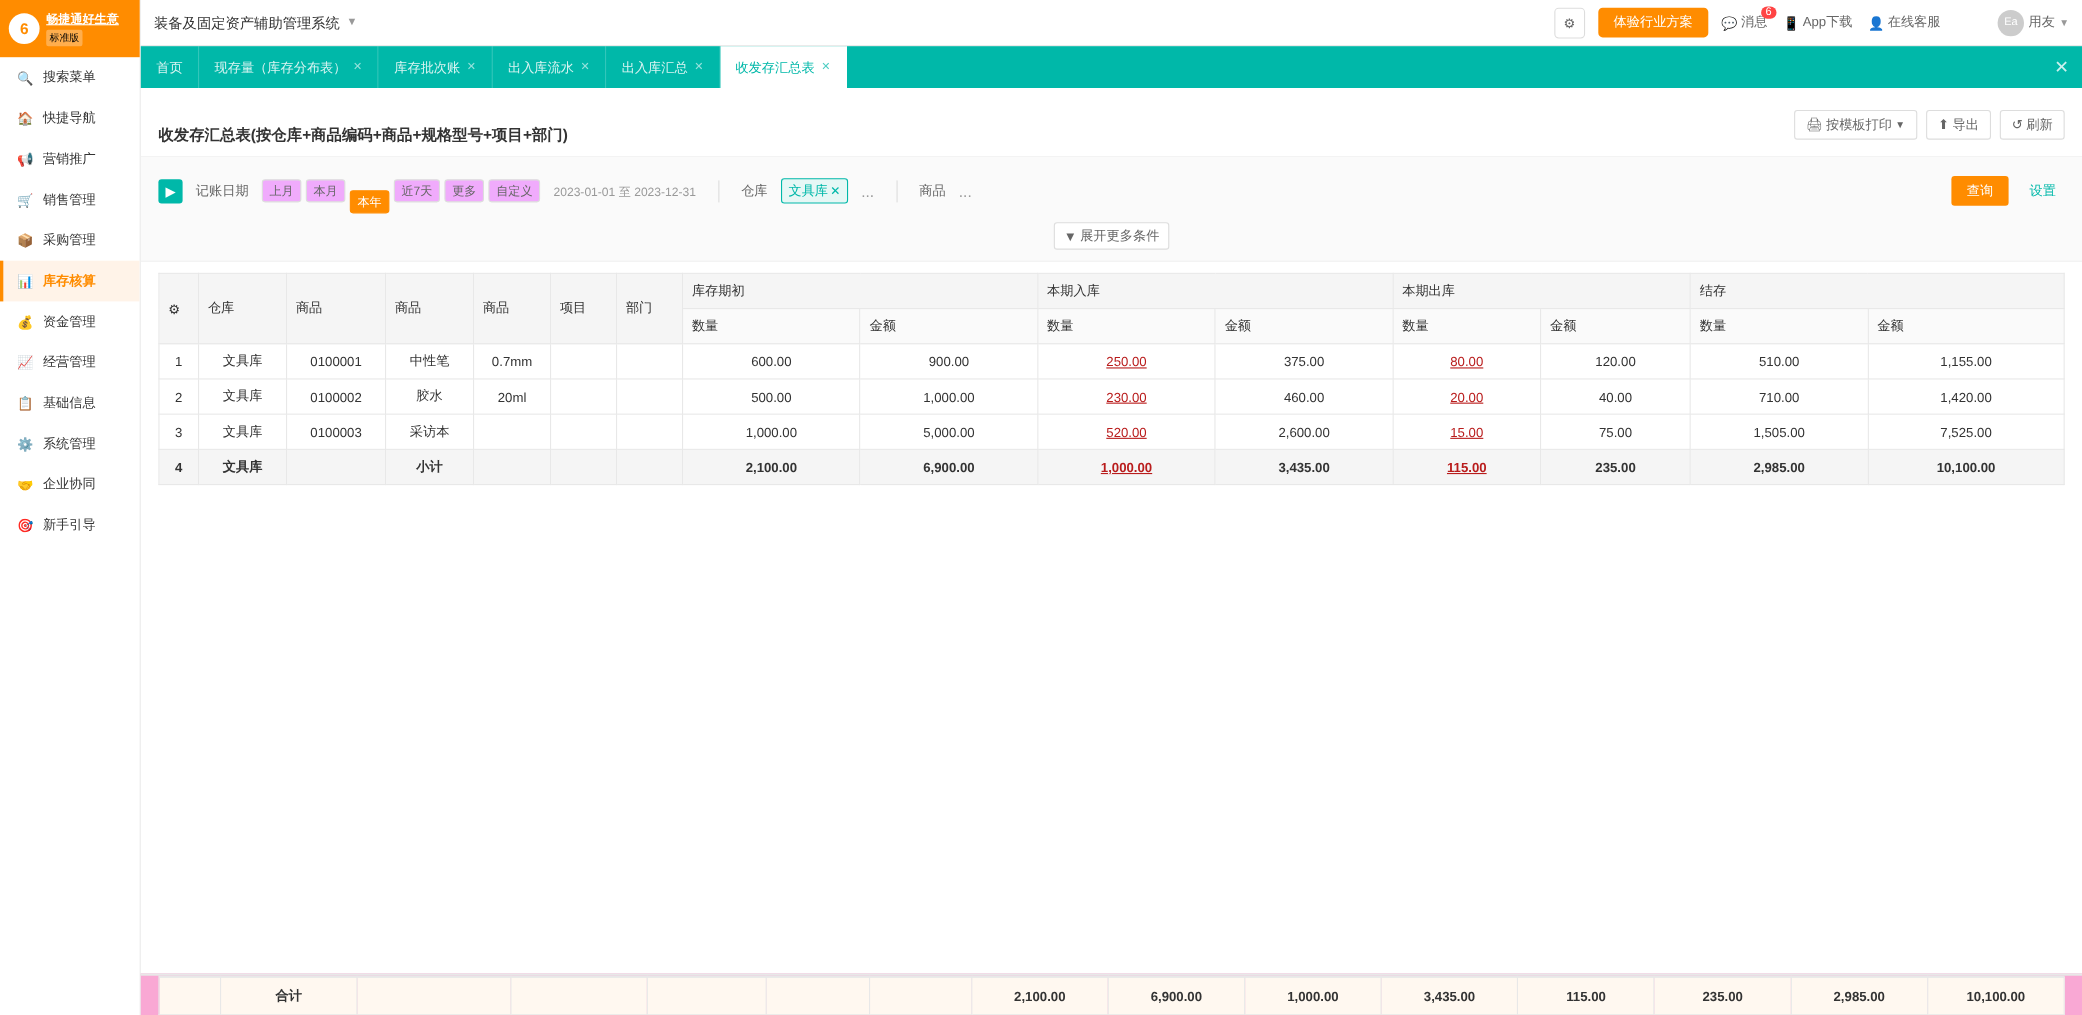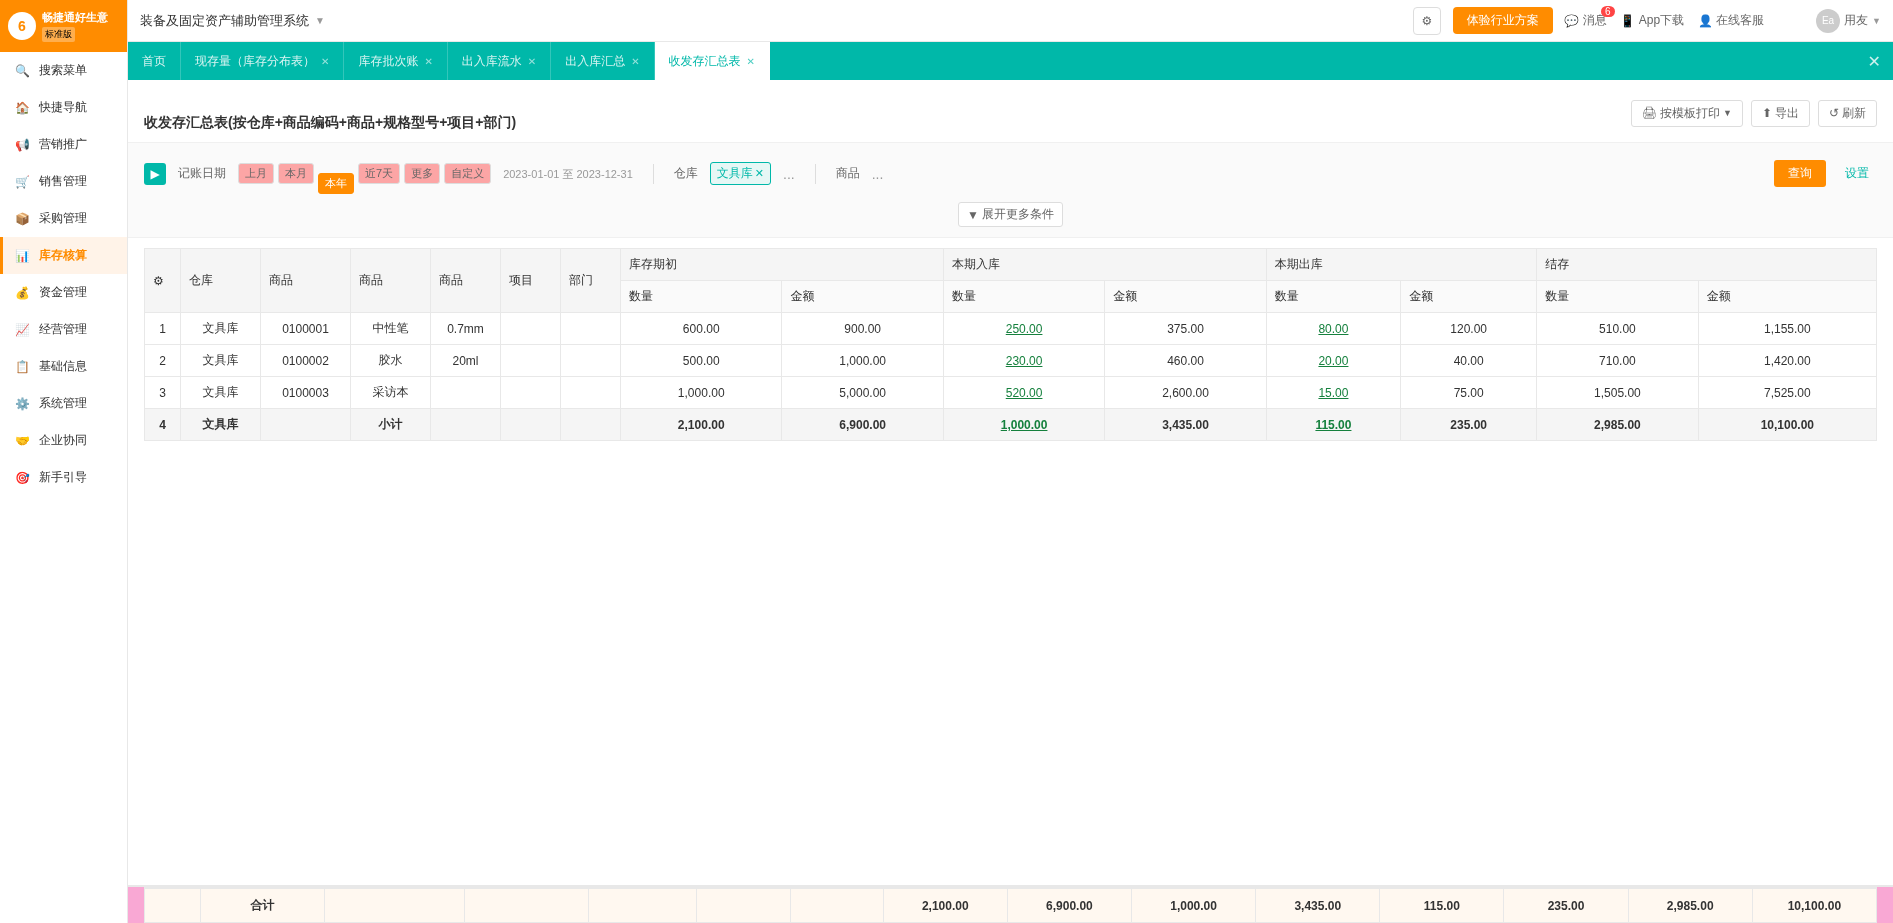--- a/index.html
+++ b/index.html
@@ -45,39 +45,39 @@
     .page-title { font-size: 14px; font-weight: bold; color: #333; margin-top: 20px; }
     .page-actions { display: flex; align-items: center; gap: 8px; }
     .page-action-btn { display: flex; align-items: center; gap: 3px; padding: 4px 10px; border: 1px solid #ddd; border-radius: 3px; background: #fff; cursor: pointer; font-size: 12px; color: #666; }
 
     
     .filter-bar { padding: 10px 16px; background: #fafafa; border-bottom: 1px solid #f0f0f0; }
     .filter-row { display: flex; align-items: center; gap: 12px; }
     .filter-toggle { width: 22px; height: 22px; background: #00b8a9; border-radius: 3px; display: flex; align-items: center; justify-content: center; color: #fff; cursor: pointer; flex-shrink: 0; }
     .filter-label { color: #666; font-size: 12px; white-space: nowrap; }
     .filter-date-btns { display: flex; gap: 4px; align-items: center; }
-    .filter-date-btn { padding: 2px 6px; border: 1px solid #ddd; border-radius: 3px; background: #fca5a5; cursor: pointer; font-size: 11px; color: #666; }
+    .filter-date-btn { padding: 2px 6px; border: 1px solid #ddd; border-radius: 3px; background: #f0abfc; cursor: pointer; font-size: 11px; color: #666; }
     .filter-date-btn.active { background: #ff8c00; color: #fff; border-color: #ff8c00; margin-top: 20px; }
     .filter-date-range { font-size: 11px; color: #999; margin-top: 2px; }
     .warehouse-tag { display: flex; align-items: center; gap: 2px; background: #e6f7f5; border: 1px solid #00b8a9; border-radius: 3px; padding: 2px 6px; color: #00b8a9; font-size: 12px; }
     .warehouse-tag-close { cursor: pointer; font-size: 11px; }
     .filter-dots { color: #999; font-size: 14px; cursor: pointer; }
     .query-btn { background: #ff8c00; color: #fff; border: none; border-radius: 3px; padding: 5px 14px; font-size: 12px; cursor: pointer; }
     .settings-link { color: #00b8a9; font-size: 12px; cursor: pointer; padding: 4px 8px; }
     .filter-right { display: flex; align-items: center; gap: 11px; margin-left: auto; }
     .expand-btn { display: flex; align-items: center; gap: 3px; font-size: 12px; color: #666; cursor: pointer; border: 1px solid #ddd; border-radius: 3px; padding: 3px 8px; background: #fff; }
 
     
     .table-wrap { padding: 10px 16px; }
     table { width: 100%; border-collapse: collapse; font-size: 12px; }
     thead tr th { background: #f5f5f5; padding: 7px 8px; text-align: left; border: 1px solid #e8e8e8; color: #333; font-weight: 500; white-space: nowrap; }
     thead tr.sub-header th { background: #fafafa; font-weight: normal; }
     tbody tr td { padding: 7px 8px; border: 1px solid #e8e8e8; text-align: center; color: #333; }
     tbody tr.subtotal td { font-weight: bold; background: #f5f5f5; }
-    .link-text { color: #15803d; text-decoration: underline; cursor: pointer; }
+    .link-text { color: #b91c1c; text-decoration: underline; cursor: pointer; }
     .col-num { width: 36px; }
     .col-warehouse { width: 80px; }
     .col-code { width: 90px; }
     .col-goods { width: 80px; }
     .col-spec { width: 70px; }
     .col-project { width: 60px; }
     .col-dept { width: 60px; }
 
     
     .table-footer { background: #fff8f0; border-top: 2px solid #e8e8e8; }
@@ -88,21 +88,21 @@
     ::-webkit-scrollbar-track { background: #f1f1f1; }
     ::-webkit-scrollbar-thumb { background: #ccc; border-radius: 3px; }
   </style>
 </head>
 <body>
 
 <div class="sidebar">
   <div class="sidebar-logo">
     <div class="sidebar-logo-icon">6</div>
     <div>
-      <div style="color:#fff;font-size:11px;font-weight:bold;">畅捷通好生意</div>
+      <div style="color:#fff;font-size:11px;font-weight:bold;text-decoration:underline;">畅捷通好生意</div>
       <div class="sidebar-logo-badge">标准版</div>
     </div>
   </div>
 
   <div class="sidebar-nav">
 
     <div class="sidebar-nav-item">
       <span class="sidebar-nav-icon">🔍</span>
       <span>搜索菜单</span>
     </div>

